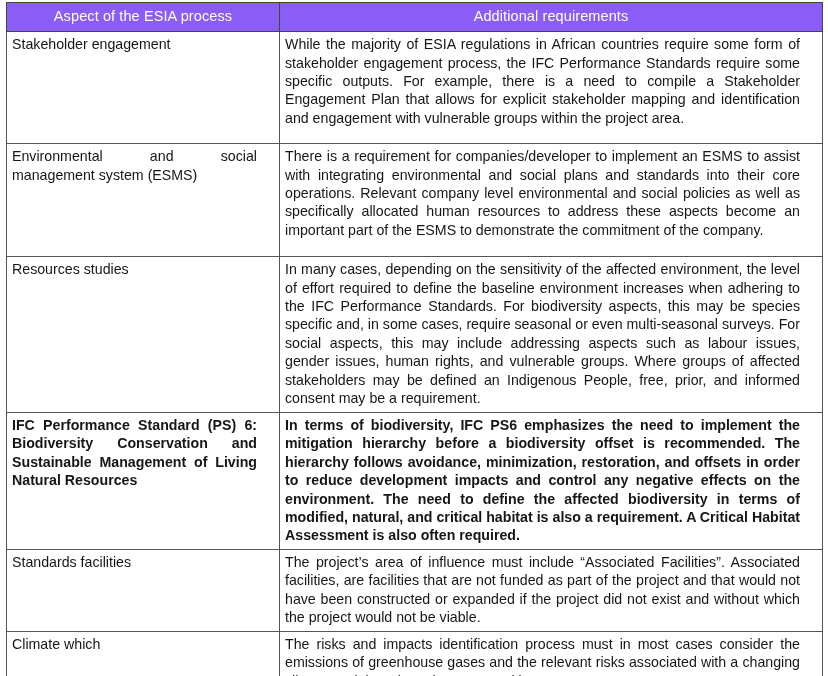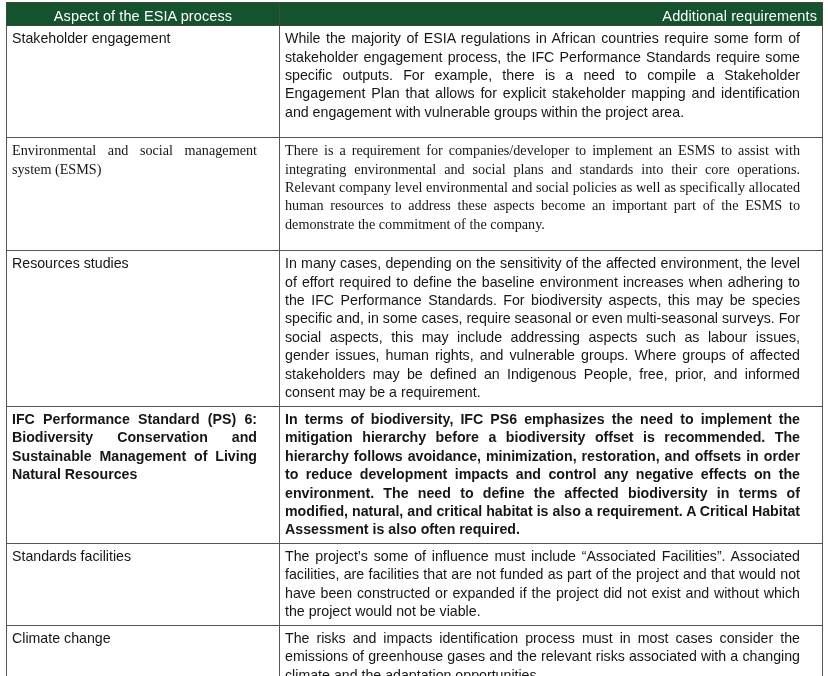--- a/index.html
+++ b/index.html
@@ -32,54 +32,53 @@
   table.esia-table col.col-req { width: 543px; }
 
   table.esia-table th,
   table.esia-table td {
     border: 1px solid #555555;
     vertical-align: top;
     padding: 3px 22px 4px 5px;
     box-sizing: border-box;
   }
   table.esia-table thead th {
-    background: #14532d;
+    background: #8b5cf6;
     color: #ffffff;
     font-weight: normal;
     font-size: 14.5px;
     line-height: 1.25;
     text-align: center;
-    padding: 4px 5px 0 5px;
+    padding: 4px 5px 6px 5px;
     border: 1px solid #3c4b35;
     letter-spacing: 0.1px;
   }
   table.esia-table thead th.th-divider {
     border-left: 1px solid #ffffff;
-    text-align: right;
   }
   table.esia-table tbody td {
     font-size: 14.2px;
     line-height: 1.30;
     color: #161616;
     text-align: justify;
     text-justify: inter-word;
     hyphens: none;
   }
   table.esia-table tbody td.cell-aspect {
     text-align: justify;
   }
   table.esia-table tbody td.cell-aspect p,
   table.esia-table tbody td.cell-req p {
     margin: 0;
   }
   
   table.esia-table tbody td p { text-align-last: left; }
 
   tr.row-1 td { height: 112px; }
-  tr.row-2 td { height: 113px; font-family: Liberation Serif, serif; }
+  tr.row-2 td { height: 113px; }
   tr.row-3 td { height: 149px; }
   tr.row-4 td { height: 131px; font-weight: bold; }
   tr.row-5 td { height: 75px; }
   tr.row-6 td { height: 59px; }
 </style>
 </head>
 <body>
 
 <div class="page">
   <table class="esia-table">
@@ -124,26 +123,26 @@
         </td>
         <td class="cell-req">
           <p>In terms of biodiversity, IFC PS6 emphasizes the need to implement the mitigation hierarchy before a biodiversity offset is recommended. The hierarchy follows avoidance, minimization, restoration, and offsets in order to reduce development impacts and control any negative effects on the environment. The need to define the affected biodiversity in terms of modified, natural, and critical habitat is also a requirement. A Critical Habitat Assessment is also often required.</p>
         </td>
       </tr>
       <tr class="row-5">
         <td class="cell-aspect">
           <p>Standards facilities</p>
         </td>
         <td class="cell-req">
-          <p>The project’s some of influence must include “Associated Facilities”. Associated facilities, are facilities that are not funded as part of the project and that would not have been constructed or expanded if the project did not exist and without which the project would not be viable.</p>
+          <p>The project’s area of influence must include “Associated Facilities”. Associated facilities, are facilities that are not funded as part of the project and that would not have been constructed or expanded if the project did not exist and without which the project would not be viable.</p>
         </td>
       </tr>
       <tr class="row-6">
         <td class="cell-aspect">
-          <p>Climate change</p>
+          <p>Climate which</p>
         </td>
         <td class="cell-req">
           <p>The risks and impacts identification process must in most cases consider the emissions of greenhouse gases and the relevant risks associated with a changing climate and the adaptation opportunities.</p>
         </td>
       </tr>
     </tbody>
   </table>
 </div>
 
 </body></html>

